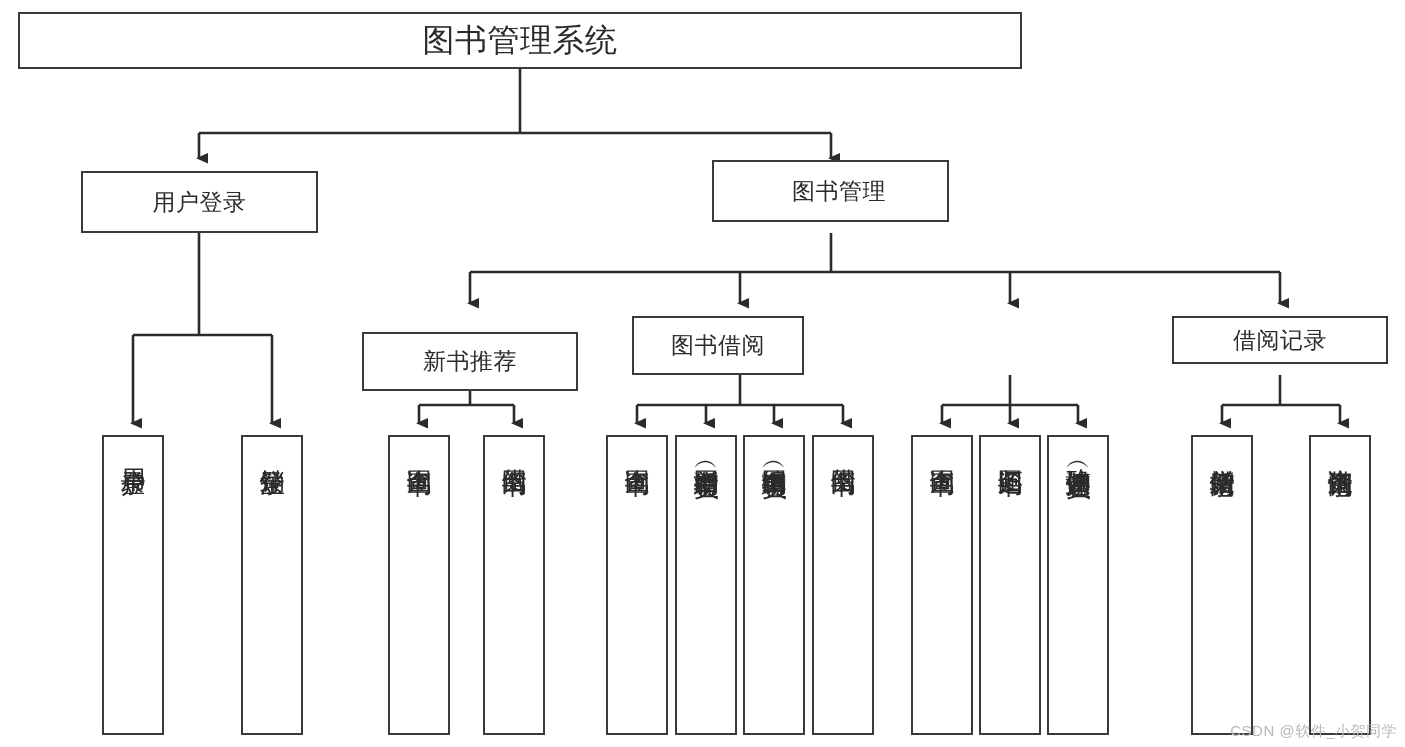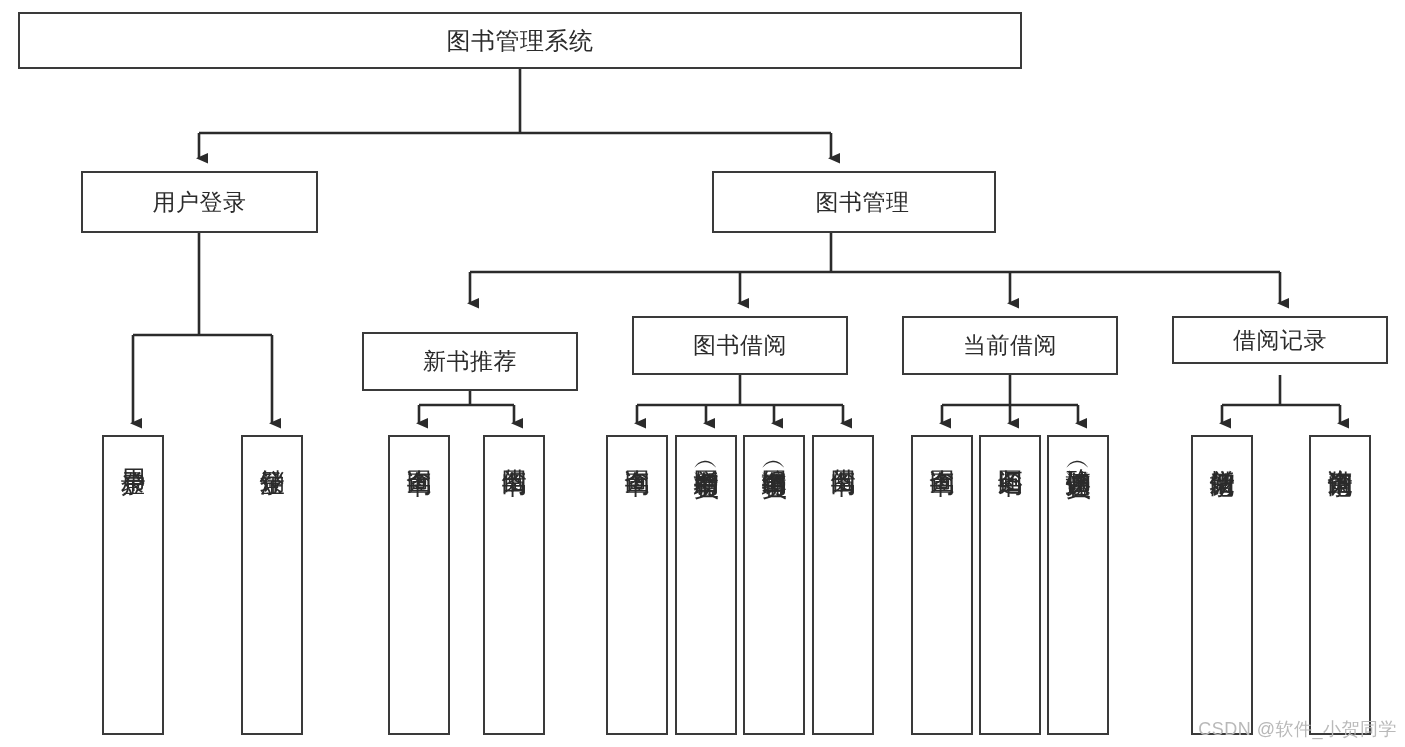--- a/index.html
+++ b/index.html
@@ -41,41 +41,41 @@
     text-align: center;
     line-height: 1.08;
     white-space: nowrap;
   }
   
   .node.horiz .label {
     font-size: 23px;
     letter-spacing: 0.5px;
   }
   .node.root .label {
-    font-size: 24px;
+    font-size: 32px;
   }
   
   .node.leaf {
     align-items: flex-start;
     justify-content: center;
     padding-top: 12px;
   }
   .node.leaf .label {
     writing-mode: vertical-rl;
     text-orientation: upright;
     font-size: 25px;
     line-height: 1.02;
     letter-spacing: 1px;
     white-space: nowrap;
   }
   .watermark {
     position: absolute;
     right: 8px;
     bottom: 6px;
-    font-size: 18px;
+    font-size: 15px;
     color: #b9b9b9;
     letter-spacing: 0.5px;
     white-space: nowrap;
   }
 </style>
 </head>
 <body>
 
 <div id="canvas">
 
@@ -130,32 +130,29 @@
     </g>
   </svg>
 
   <div class="node root horiz" style="left:18px; top:12px; width:1004px; height:57px;">
     <span class="label">图书管理系统</span>
   </div>
 
   <div class="node horiz" style="left:81px; top:171px; width:237px; height:62px;">
     <span class="label">用户登录</span>
   </div>
-  <div class="node horiz" style="left:712px; top:171px; width:284px; height:62px;padding-left:17px;">
+  <div class="node horiz" style="left:712px; top:160px; width:237px; height:62px;padding-left:17px;">
     <span class="label">图书管理</span>
   </div>
 
   <div class="node horiz" style="left:362px; top:316px; width:216px; height:59px;margin-top:16px;">
     <span class="label">新书推荐</span>
   </div>
-  <div class="node horiz" style="left:632px; top:316px; width:216px; height:59px;">
+  <div class="node horiz" style="left:632px; top:316px; width:172px; height:59px;">
     <span class="label">图书借阅</span>
-  </div>
-  <div class="node horiz" style="left:902px; top:316px; width:216px; height:59px;">
-    <span class="label">当前借阅</span>
   </div>
   <div class="node horiz" style="left:1172px; top:316px; width:216px; height:48px;">
     <span class="label">借阅记录</span>
   </div>
 
   <div class="node leaf" style="left:102px; top:435px; width:62px; height:300px;">
     <span class="label">用户登录</span>
   </div>
   <div class="node leaf" style="left:241px; top:435px; width:62px; height:300px;">
     <span class="label">注销登录</span>

